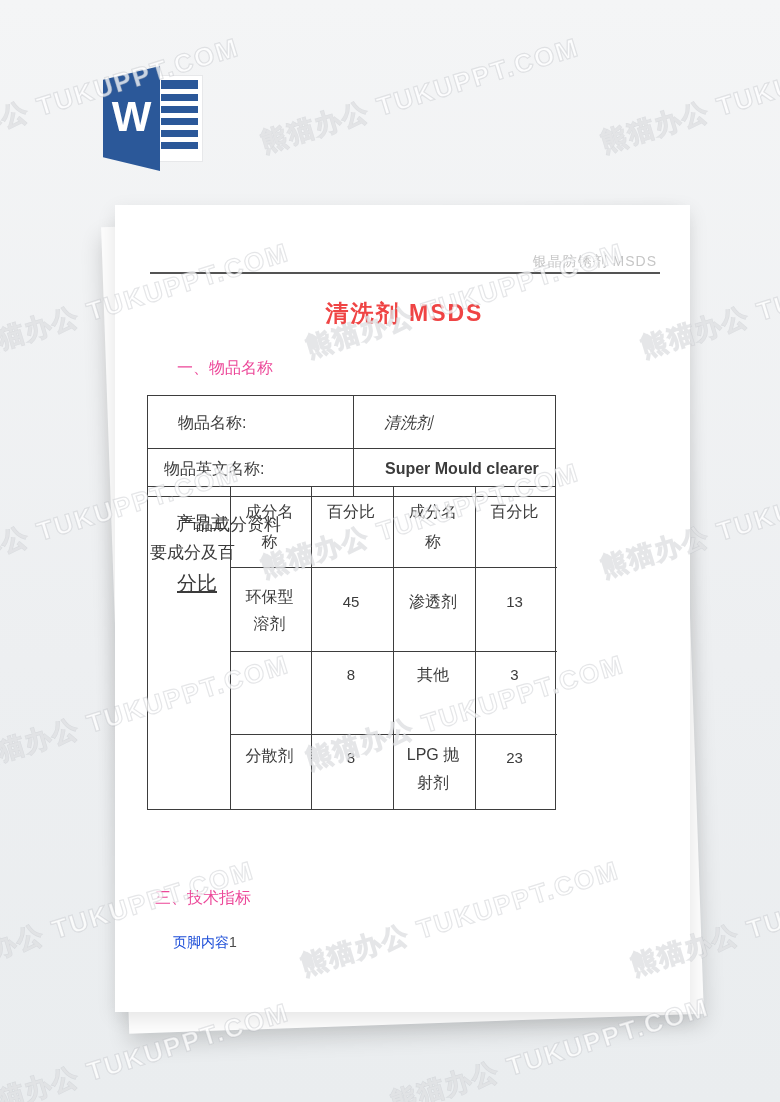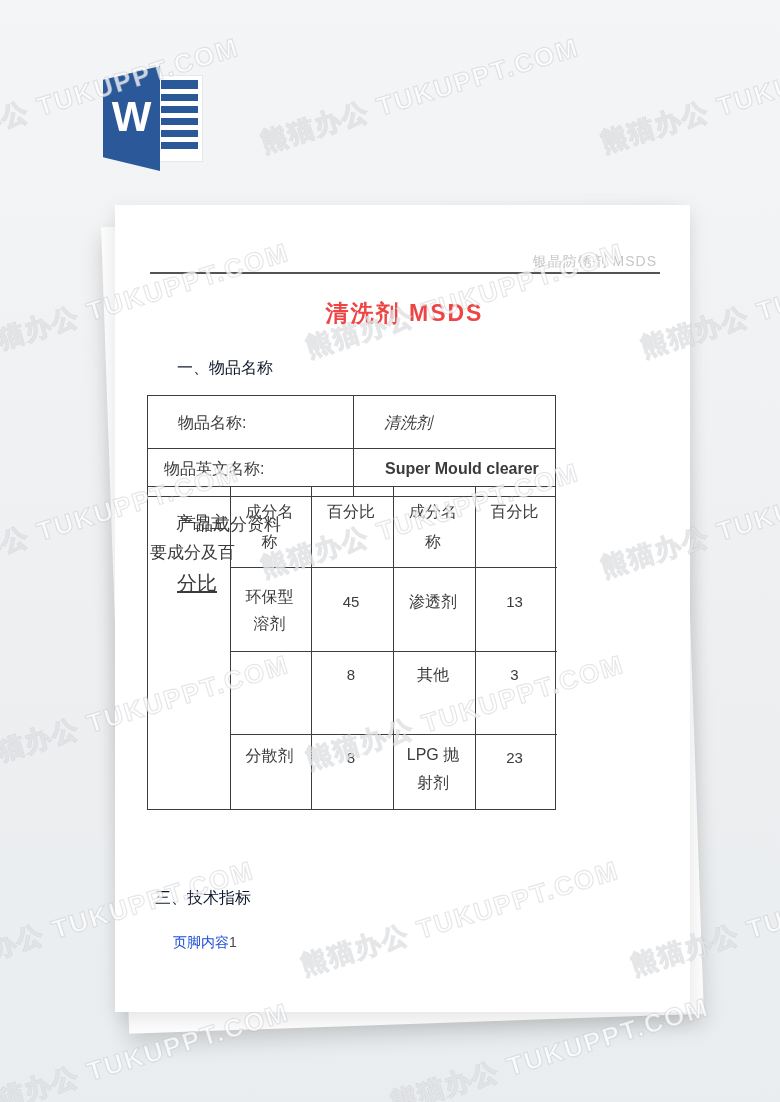--- a/index.html
+++ b/index.html
@@ -50,21 +50,21 @@
   
   .run-header{
     position:absolute;right:33px;top:46px;font-size:14px;line-height:20px;
     color:#c6c6c6;letter-spacing:1px;
   }
   .head-rule{position:absolute;left:35px;top:67px;width:510px;height:2px;background:#545454;}
   .doc-title{
     position:absolute;left:35px;top:92px;width:509px;text-align:center;
     font-size:23px;line-height:32px;font-weight:600;color:#ef4444;letter-spacing:2px;
   }
-  .sec{position:absolute;font-size:16px;line-height:29px;color:#0f172a;}
+  .sec{position:absolute;font-size:16px;line-height:29px;color:#ec4899;}
   .sec-one{left:62px;top:148px;}
   .sec-three{left:40px;top:678px;}
 
   .tbl{position:absolute;border:1px solid #3d3d3d;box-sizing:border-box;}
   .tbl1{left:32px;top:190px;width:409px;height:92px;}
   .thinrow{left:32px;top:282px;width:409px;height:9px;border-top:none;border-bottom:none;}
   .tbl2{left:32px;top:291px;width:409px;height:314px;}
   .vline{position:absolute;width:1px;background:#3d3d3d;top:0;}
   .hline{position:absolute;height:1px;background:#3d3d3d;}
 

